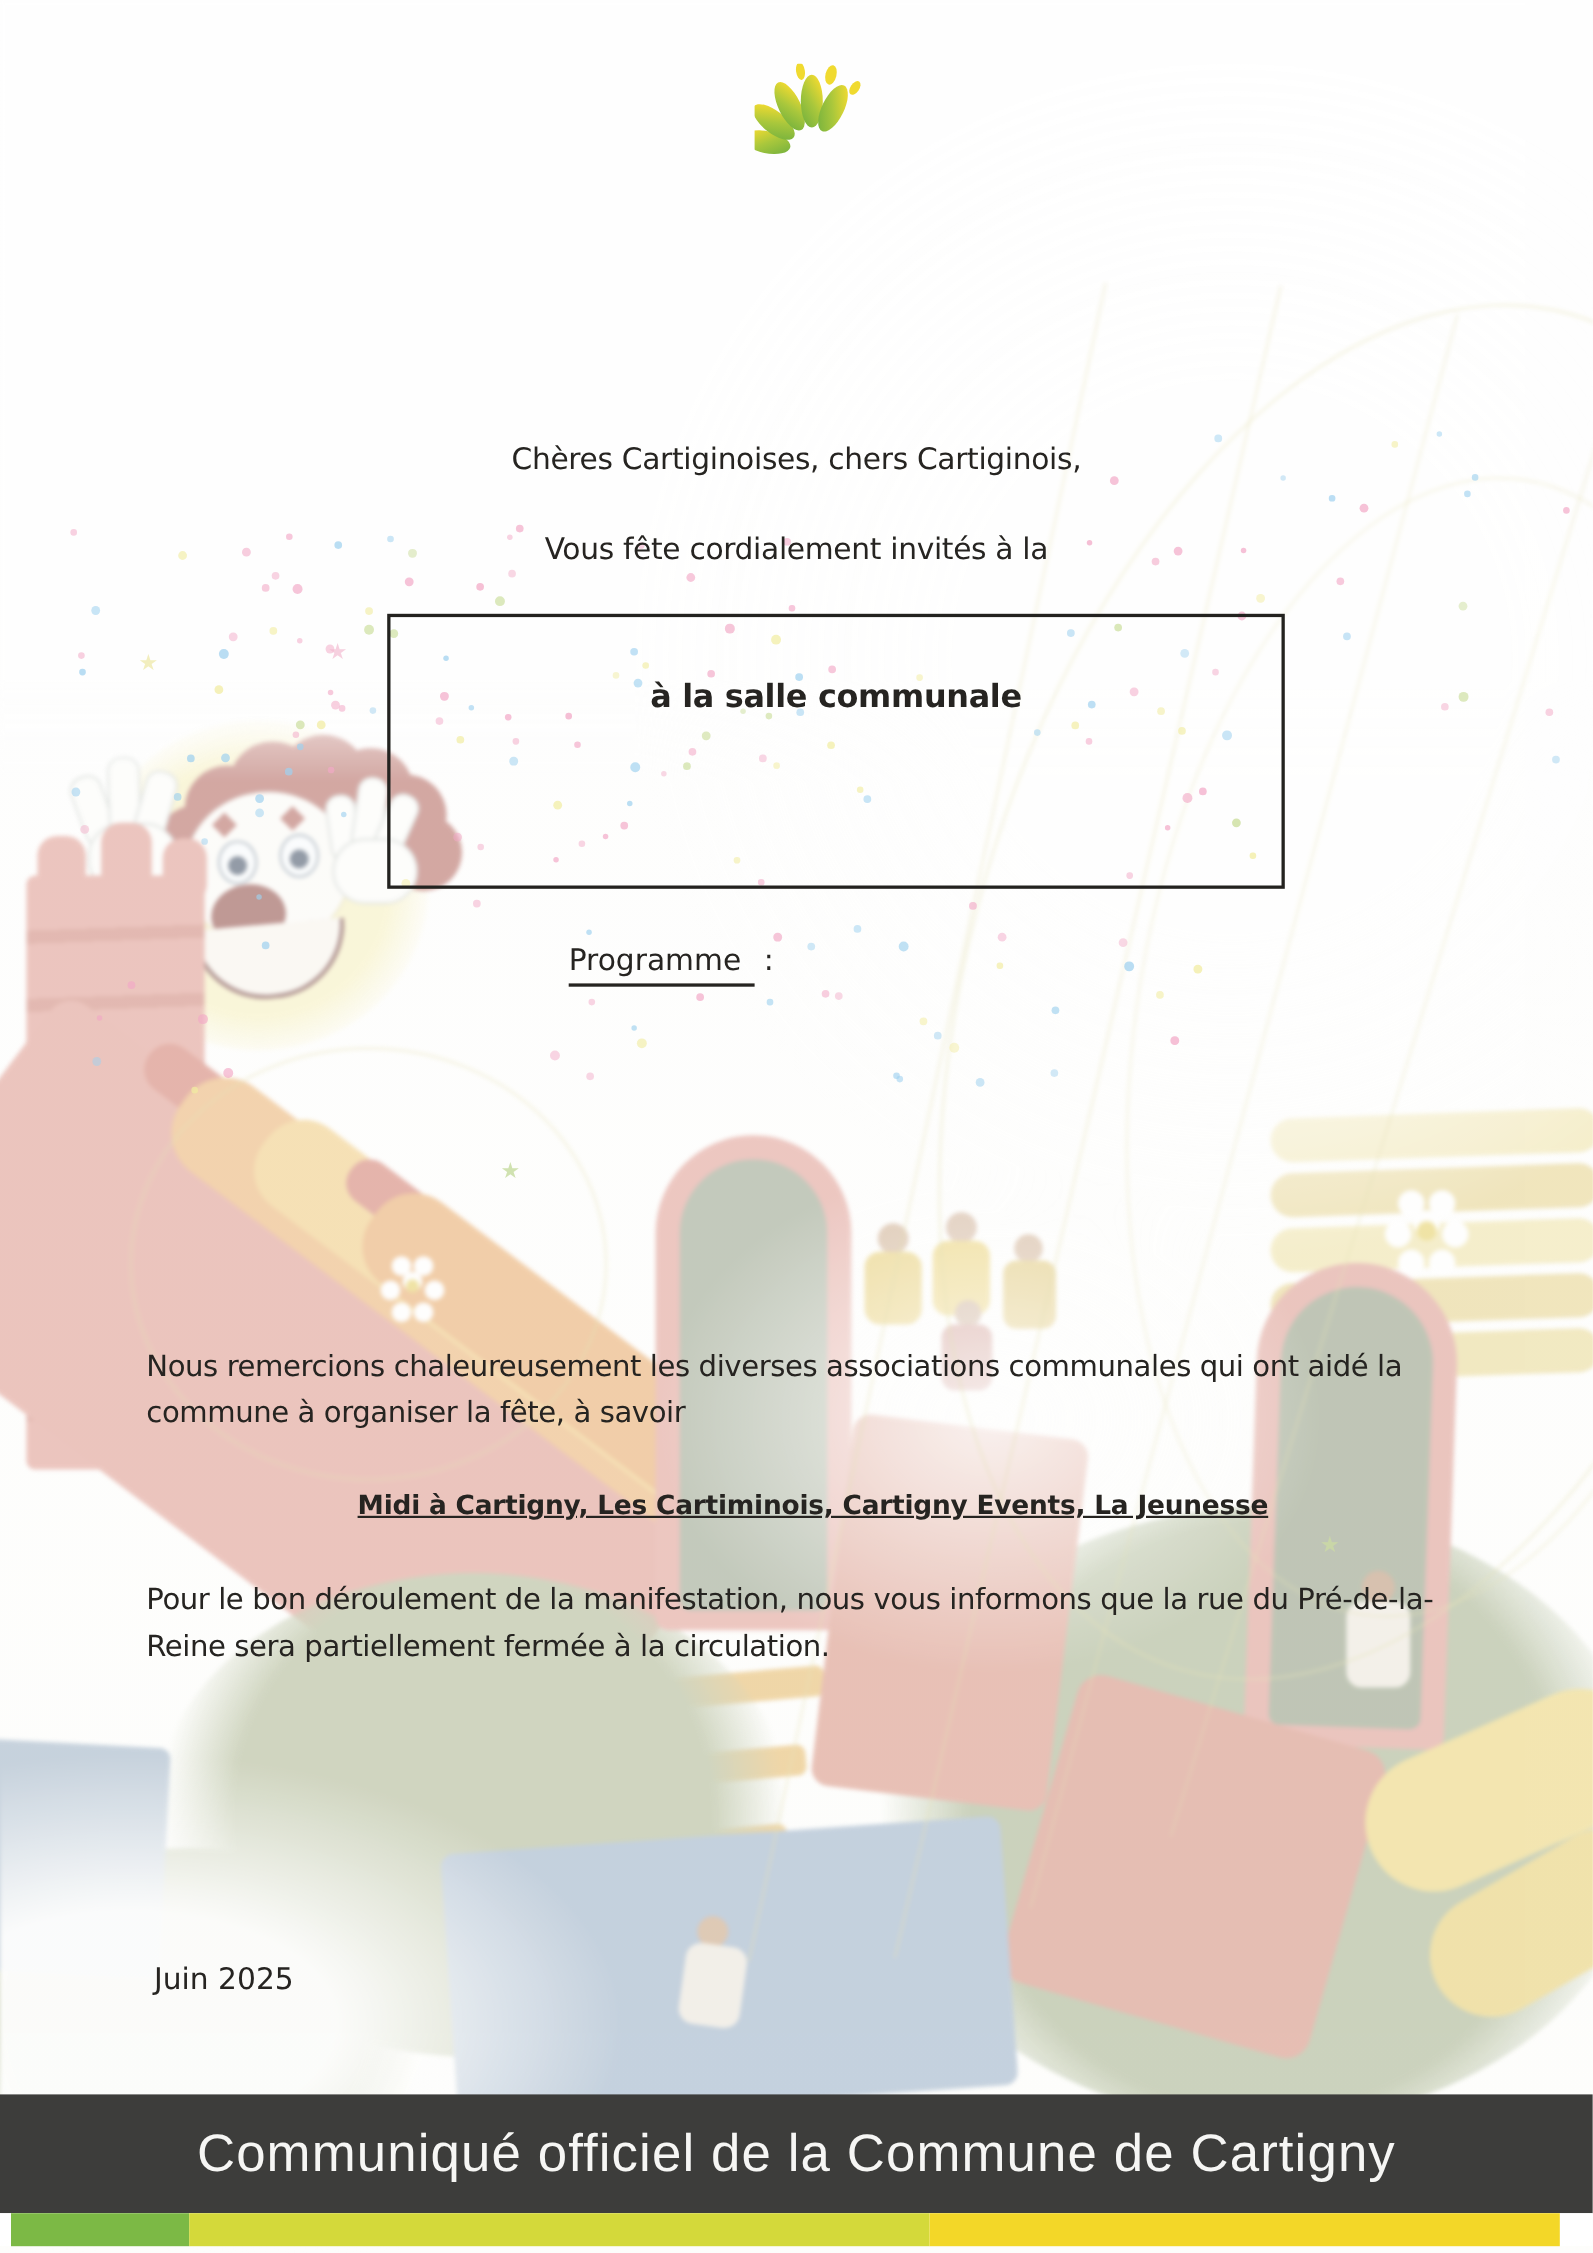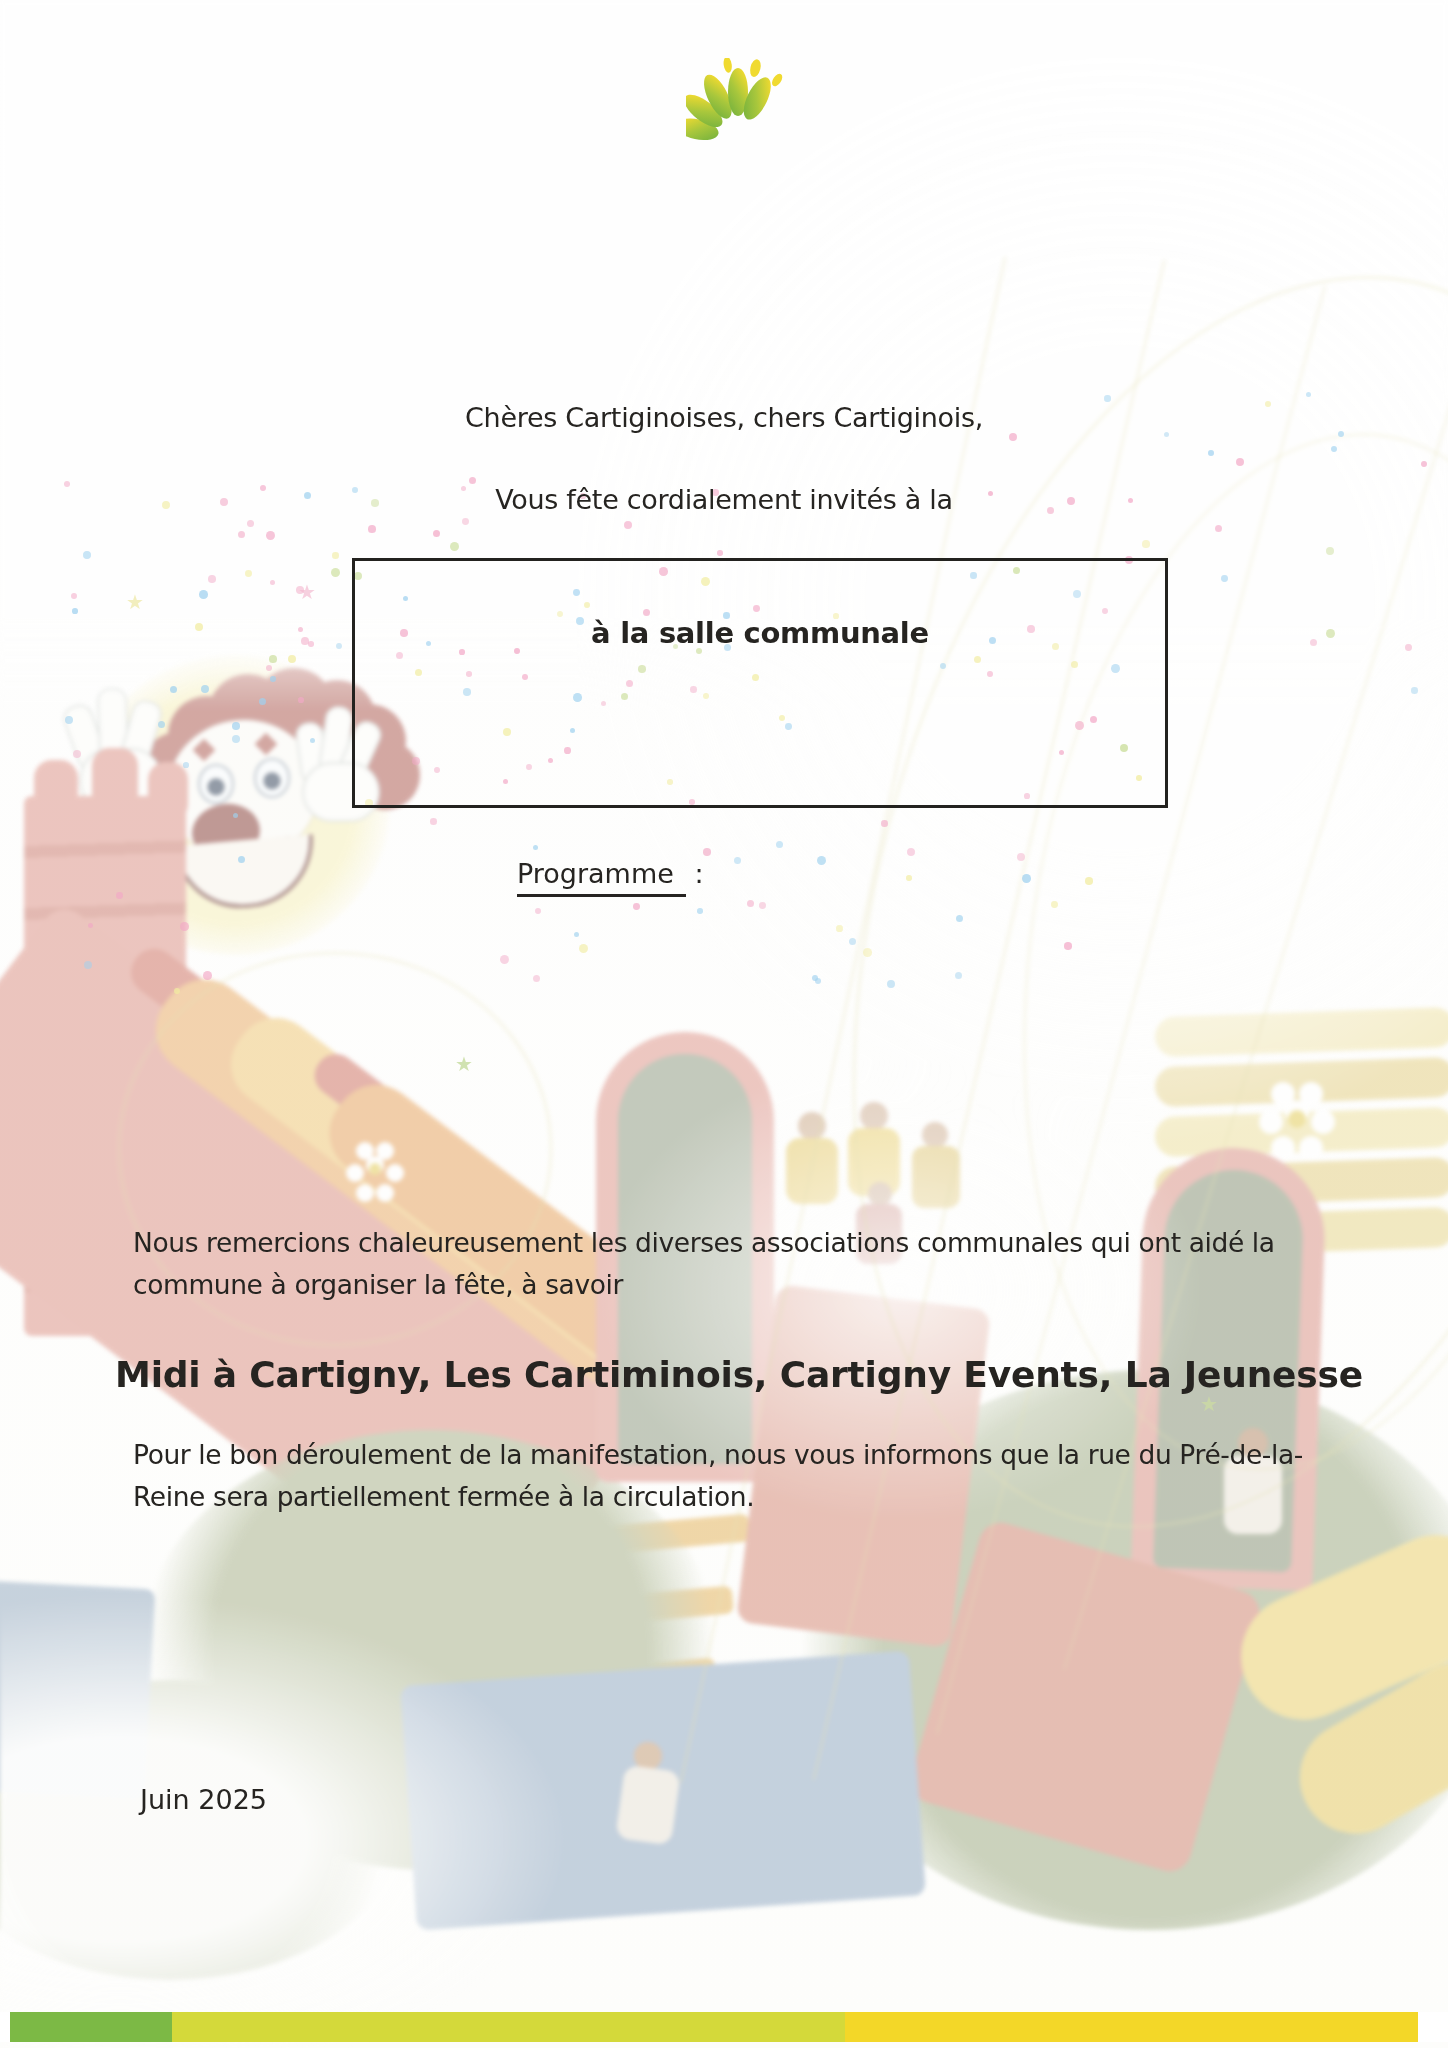--- a/index.html
+++ b/index.html
@@ -43,21 +43,21 @@
   .event-box{position:absolute;left:352px;top:558px;width:816px;height:250px;
              border:3px solid #23221f;text-align:center;box-sizing:border-box;padding-top:50px;}
   .event-title{font-size:31px;font-weight:bold;letter-spacing:1px;margin-bottom:44px;}
   .event-when,.event-where{font-size:29px;font-weight:bold;line-height:44px;letter-spacing:-0.3px;}
   .program-heading{position:absolute;left:517px;top:858px;font-size:27px;}
   .program-heading .u{border-bottom:3px solid #262421;padding-bottom:5px;padding-right:12px;}
   .program-list{position:absolute;left:517px;top:934px;font-size:27px;line-height:42px;letter-spacing:-0.3px;}
   .para{position:absolute;left:133px;width:1230px;margin:0;font-size:26.5px;line-height:42px;letter-spacing:-0.4px;}
   .thanks{top:1222px;}
   .assoc{position:absolute;left:30px;right:0;top:1354px;text-align:center;
-         font-size:36px;font-weight:bold;letter-spacing:-0.2px;}
+         font-size:24px;font-weight:bold;letter-spacing:-0.2px;text-decoration:underline;}
   .road{top:1434px;}
   .parents{top:1556px;}
   .issue-date{position:absolute;left:140px;top:1784px;font-size:27px;}
 
   
   .footer-bar{position:absolute;left:0;top:1904px;width:100%;height:108px;z-index:4;
               display:flex;align-items:center;justify-content:center;background:#3d3d3b;}
   .footer-text{font-family:"Liberation Sans", sans-serif;font-weight:300;font-size:48px;
                color:#f6f6f4;letter-spacing:1px;}
   .stripe{position:absolute;left:0;top:2012px;width:100%;height:30px;z-index:4;background:#fff;}
@@ -374,19 +374,22 @@
 
     <div class="program-heading"><span class="u">Programme</span><span> :</span></div>
 
 
     <p class="para thanks">Nous remercions chaleureusement les diverses associations communales qui ont aidé la commune à organiser la fête, à savoir</p>
     <div class="assoc">Midi à Cartigny, Les Cartiminois, Cartigny Events, La Jeunesse</div>
     <p class="para road">Pour le bon déroulement de la manifestation, nous vous informons que la rue du Pré-de-la-Reine sera partiellement fermée à la circulation.</p>
     <div class="issue-date">Juin 2025</div>
   </div>
 
+  <div class="footer-bar" style="background: rgb(61, 61, 59);">
+    <div class="footer-text">Communiqué officiel de la Commune de Cartigny</div>
+  </div>
   <div class="stripe">
     <div class="seg" style="left: 10px; width: 162px; background: rgb(124, 185, 69);"></div>
     <div class="seg" style="left: 172px; width: 673px; background: rgb(212, 217, 58);"></div>
     <div class="seg" style="left: 845px; width: 573px; background: rgb(243, 215, 40);"></div>
   </div>
 
 </div>
 
 </body></html>

